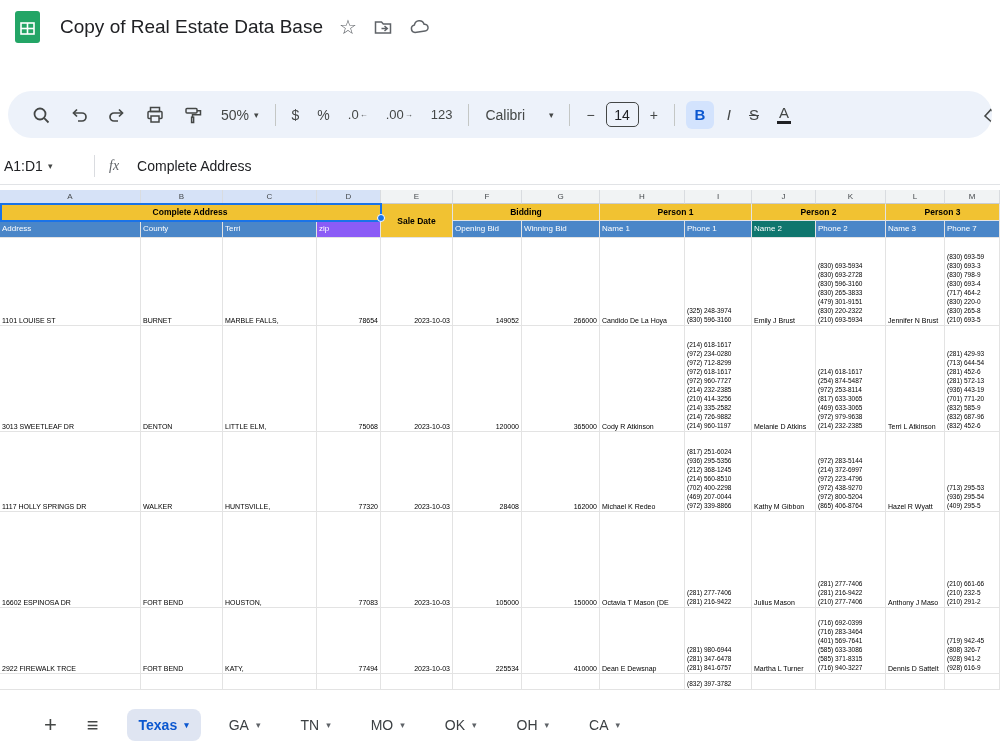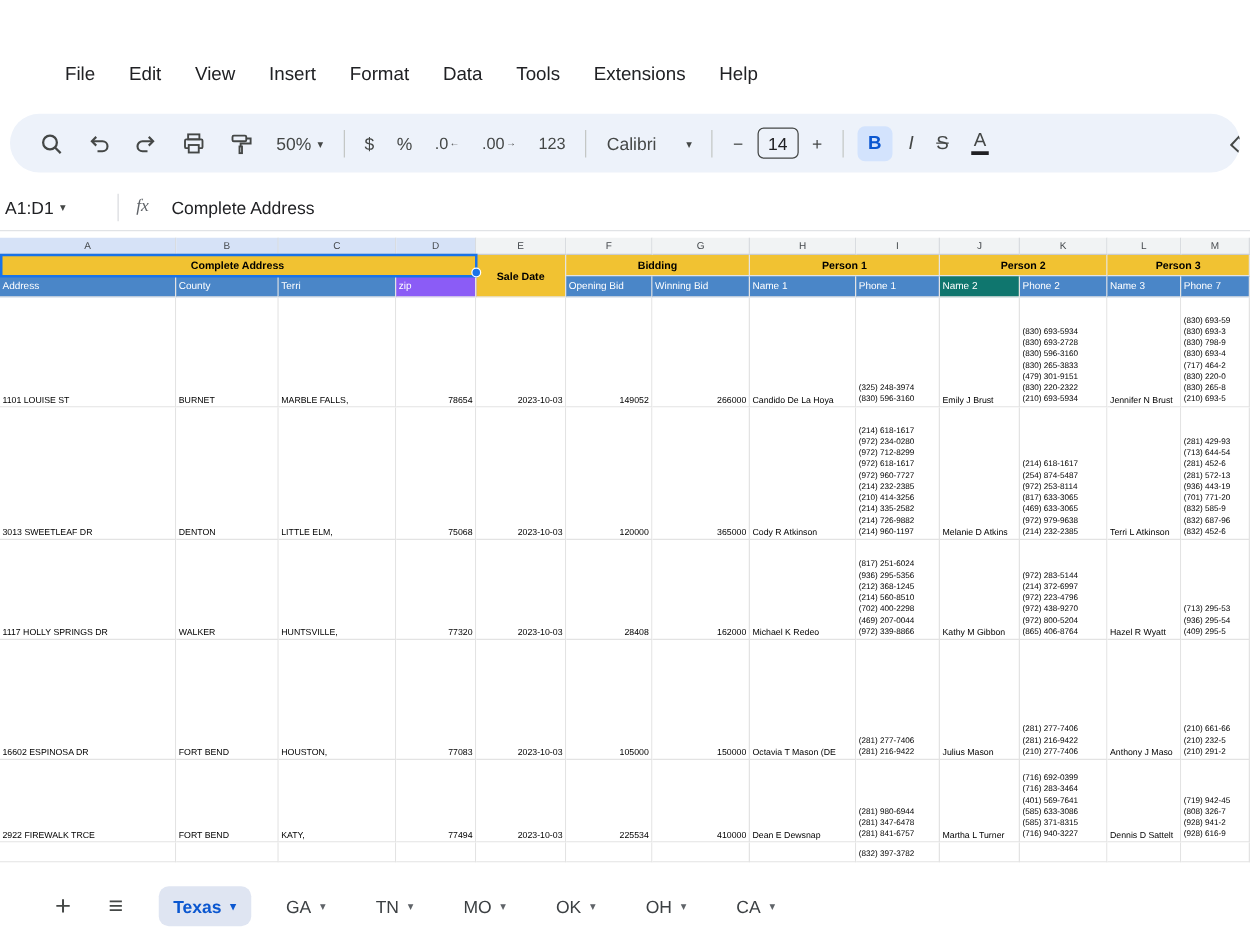--- a/index.html
+++ b/index.html
@@ -68,32 +68,44 @@
   .tab.active { background:#dfe5f2; color:#0b57d0; font-weight:700; }
   .tab.active .caret { color:#0b57d0; }
 
   svg.icon { display:block; }
 </style>
 </head>
 <body>
 
 <div id="app">
 
-
-  <div class="menubar">
-    <span>File</span>
-    <span>Edit</span>
-    <span>View</span>
-    <span>Insert</span>
-    <span>Format</span>
-    <span>Data</span>
-    <span>Tools</span>
-    <span>Extensions</span>
-    <span>Help</span>
+  <div class="titlerow">
+    <span class="t-icon">
+      <svg class="icon" width="34" height="34" viewBox="0 0 34 34">
+        <rect x="5" y="1" width="25" height="32" rx="3" fill="#23a566"></rect>
+        <rect x="11" y="13" width="13" height="11" fill="none" stroke="#fff" stroke-width="1.6"></rect>
+        <line x1="11" y1="18.5" x2="24" y2="18.5" stroke="#fff" stroke-width="1.6"></line>
+        <line x1="17.5" y1="13" x2="17.5" y2="24" stroke="#fff" stroke-width="1.6"></line>
+      </svg>
+    </span>
+    <span class="title">Copy of Real Estate Data Base</span>
+    <span class="star">☆</span>
+    <span class="t-icon">
+      <svg class="icon" width="20" height="20" viewBox="0 0 20 20" fill="none" stroke="#5f6368" stroke-width="1.5">
+        <path d="M2.5 5 h6 l1.8 2 h7.2 v9 h-15 z"></path>
+        <path d="M8.5 11.5 h5.5 M11.5 9 l2.8 2.5 l-2.8 2.5"></path>
+      </svg>
+    </span>
+    <span class="t-icon">
+      <svg class="icon" width="22" height="20" viewBox="0 0 22 20" fill="none" stroke="#5f6368" stroke-width="1.5">
+        <path d="M6 15.5 a3.8 3.8 0 0 1 -0.6 -7.5 a5 5 0 0 1 9.7 -0.8 a3.4 3.4 0 0 1 0.9 6.9 z"></path>
+      </svg>
+    </span>
   </div>
+
 
   <div class="toolbar">
     <span class="tbtn">
       <svg class="icon" width="20" height="20" viewBox="0 0 20 20" fill="none" stroke="#444746" stroke-width="1.8">
         <circle cx="9" cy="9" r="5.5"></circle>
           <line x1="13.2" y1="13.2" x2="17.5" y2="17.5"></line>
       </svg>
     </span>
     <span class="tbtn">
       <svg class="icon" width="20" height="20" viewBox="0 0 20 20" fill="none" stroke="#444746" stroke-width="1.7">

